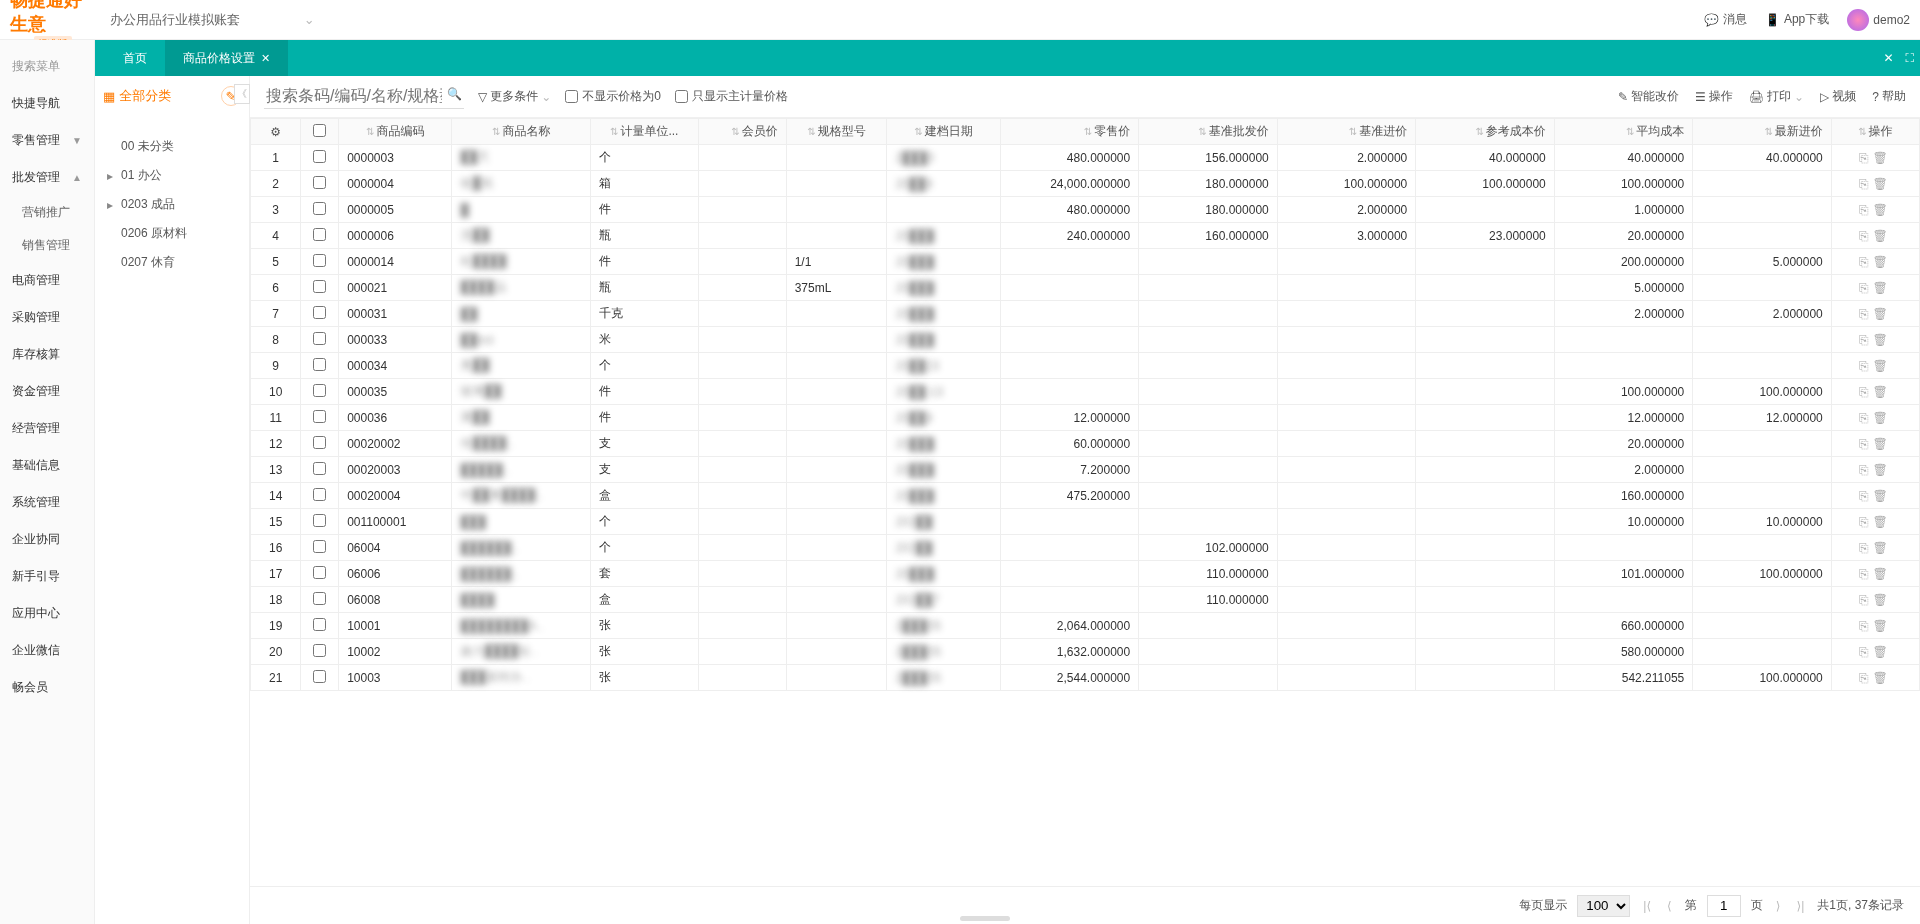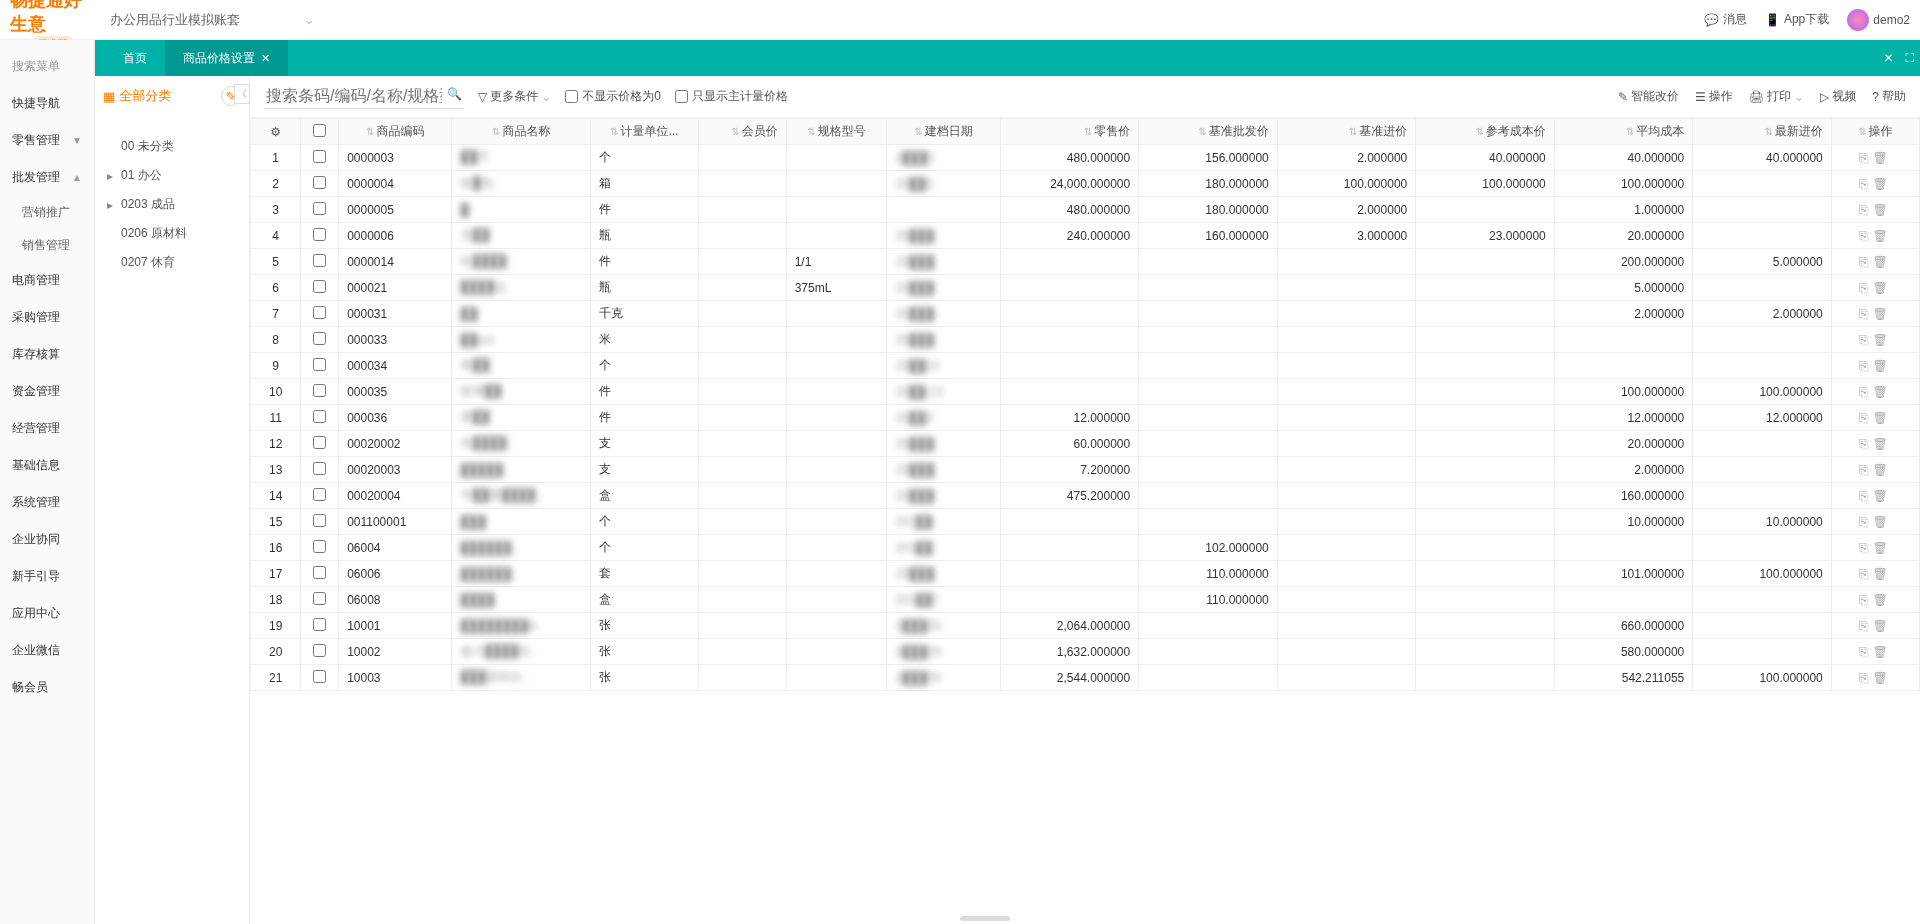--- a/index.html
+++ b/index.html
@@ -602,17 +602,29 @@
                   <td class="num"></td>
                   <td class="num"></td>
                   <td class="num">542.211055</td>
                   <td class="num">100.000000</td>
                   <td class="ops"><span>⎘</span><span>🗑</span></td>
                 </tr>
               </tbody>
           </table>
         </div>
 
+        <div class="pager">
+          <span>每页显示</span>
+          <select><option>100</option></select>
+          <span class="nav">|⟨</span>
+          <span class="nav">⟨</span>
+          <span>第</span>
+          <input value="1" style="">
+          <span>页</span>
+          <span class="nav">⟩</span>
+          <span class="nav">⟩|</span>
+          <span>共1页, 37条记录</span>
+        </div>
       </div>
     </div>
   </div>
 </div>
 <div class="drag-handle"></div>
 
 </body></html>

